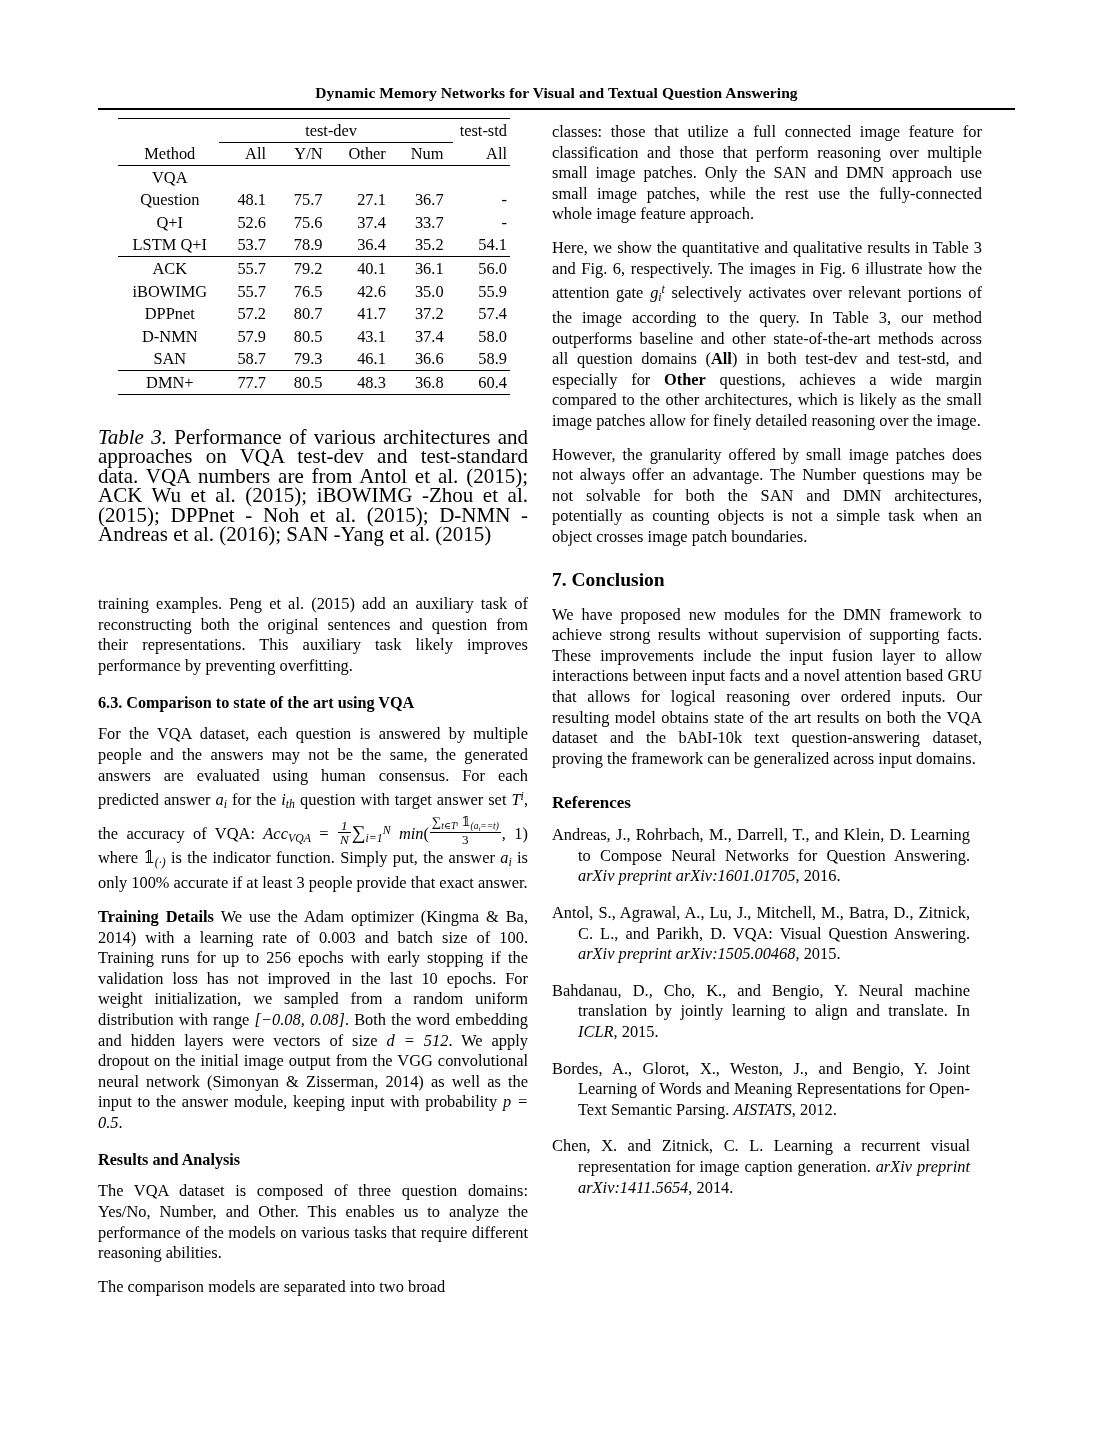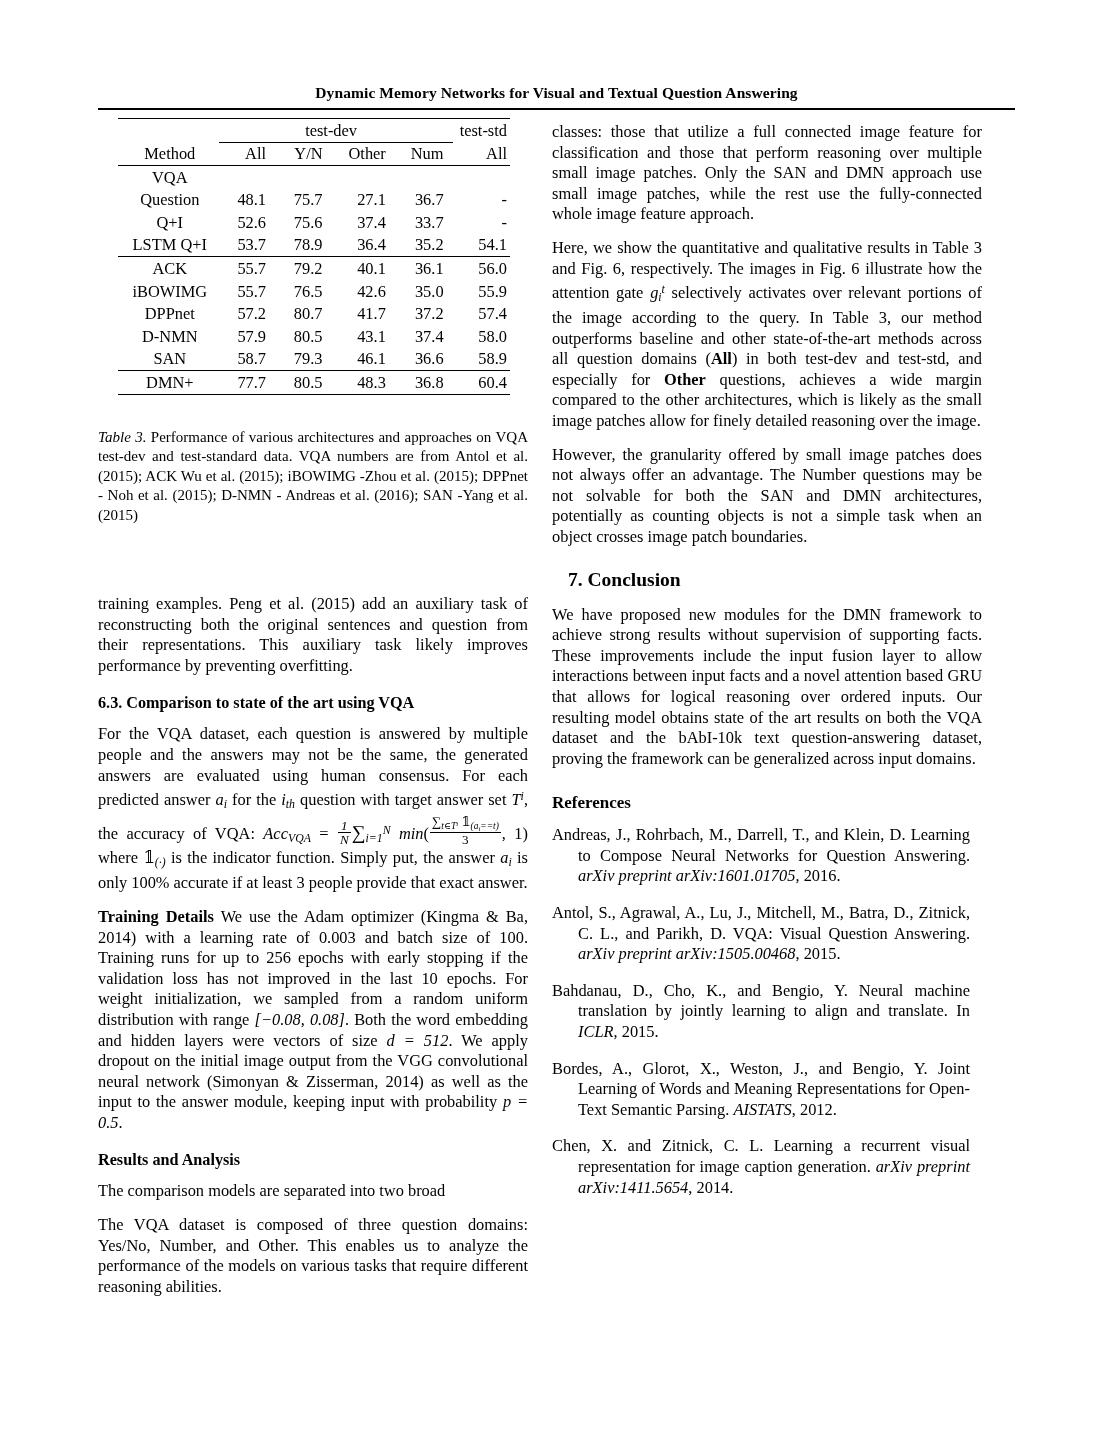--- a/index.html
+++ b/index.html
@@ -61,21 +61,21 @@
   h3.subsec {
     font-size: 16.2px;
     font-weight: bold;
     margin: 17px 0 11px 0;
     line-height: 20px;
     text-align: left;
   }
   h2.sec {
     font-size: 19.5px;
     font-weight: bold;
-    margin: 20px 0 13px 16px;
+    margin: 20px 0 13px 0;
     line-height: 24px;
     text-align: left;
   }
   h2.refs {
     font-size: 17px;
     font-weight: bold;
     margin: 22px 0 10px 0;
     line-height: 24px;
     text-align: left;
   }
@@ -111,21 +111,21 @@
   .rule-mid    { border-top: 1.1px solid #000; }
   .rule-bottom { border-bottom: 1.8px solid #000; }
   .rule-sub    { border-bottom: 1.1px solid #000; }
   .b { font-weight: bold; }
 
   .caption {
     position: absolute;
     left: 98px;
     top: 428px;
     width: 430px;
-    font-size: 15px;
+    font-size: 21px;
     line-height: 19.4px;
     text-align: justify;
   }
   .caption i { font-style: italic; }
 
   
   .mi { font-style: italic; font-family: "Liberation Serif", serif; }
   .sub { font-size: 0.72em; vertical-align: -0.28em; font-style: italic; }
   .sup { font-size: 0.72em; vertical-align: 0.42em; font-style: italic; }
   .frac {
@@ -270,23 +270,23 @@
     <p>training examples. Peng et al. (2015) add an auxiliary task of reconstructing both the original sentences and question from their representations. This auxiliary task likely improves performance by preventing overfitting.</p>
 
     <h3 class="subsec">6.3. Comparison to state of the art using VQA</h3>
 
     <p><span>For the VQA dataset, each question is answered by multiple people and the answers may not be the same, the generated answers are evaluated using human consensus. For each predicted answer </span><span class="mi">a<span class="sub">i</span></span><span> for the </span><span class="mi">i<span class="sub">th</span></span><span> question with target answer set </span><span class="mi">T<span class="sup">i</span></span><span>, the accuracy of VQA: </span><span class="mi">Acc<span class="sub">VQA</span></span> = <span class="frac"><span class="nu mi">1</span><span class="de mi">N</span></span><span class="bigop">∑</span><span class="sub">i=1</span><span class="sup">N</span> <span class="mi">min</span>(<span class="frac"><span class="nu">∑<span class="sub">t∈T<span class="sup">i</span></span> 𝟙<span class="sub">(a<span class="sub">i</span>==t)</span></span><span class="de">3</span></span>, 1)<span> where </span>𝟙<span class="sub">(·)</span><span> is the indicator function. Simply put, the answer </span><span class="mi">a<span class="sub">i</span></span><span> is only 100% accurate if at least 3 people provide that exact answer.</span></p>
 
     <p><span class="runin">Training Details</span><span> We use the Adam optimizer (Kingma &amp; Ba, 2014) with a learning rate of 0.003 and batch size of 100. Training runs for up to 256 epochs with early stopping if the validation loss has not improved in the last 10 epochs. For weight initialization, we sampled from a random uniform distribution with range </span><span class="mi">[−0.08, 0.08]</span><span>. Both the word embedding and hidden layers were vectors of size </span><span class="mi">d = 512</span><span>. We apply dropout on the initial image output from the VGG convolutional neural network (Simonyan &amp; Zisserman, 2014) as well as the input to the answer module, keeping input with probability </span><span class="mi">p = 0.5</span><span>.</span></p>
 
     <h3 class="subsec">Results and Analysis</h3>
 
+    <p>The VQA dataset is composed of three question domains: Yes/No, Number, and Other. This enables us to analyze the performance of the models on various tasks that require different reasoning abilities.</p>
+
     <p>The comparison models are separated into two broad</p>
-
-    <p>The VQA dataset is composed of three question domains: Yes/No, Number, and Other. This enables us to analyze the performance of the models on various tasks that require different reasoning abilities.</p>
   </div>
 
   <div class="col col-right">
 
     <p>classes: those that utilize a full connected image feature for classification and those that perform reasoning over multiple small image patches. Only the SAN and DMN approach use small image patches, while the rest use the fully-connected whole image feature approach.</p>
 
     <p><span>Here, we show the quantitative and qualitative results in Table 3 and Fig. 6, respectively. The images in Fig. 6 illustrate how the attention gate </span><span class="mi">g<span class="sub">i</span><span class="sup">t</span></span><span> selectively activates over relevant portions of the image according to the query. In Table 3, our method outperforms baseline and other state-of-the-art methods across all question domains (</span><b>All</b><span>) in both test-dev and test-std, and especially for </span><b>Other</b><span> questions, achieves a wide margin compared to the other architectures, which is likely as the small image patches allow for finely detailed reasoning over the image.</span></p>
 
     <p>However, the granularity offered by small image patches does not always offer an advantage. The Number questions may be not solvable for both the SAN and DMN architectures, potentially as counting objects is not a simple task when an object crosses image patch boundaries.</p>
 

